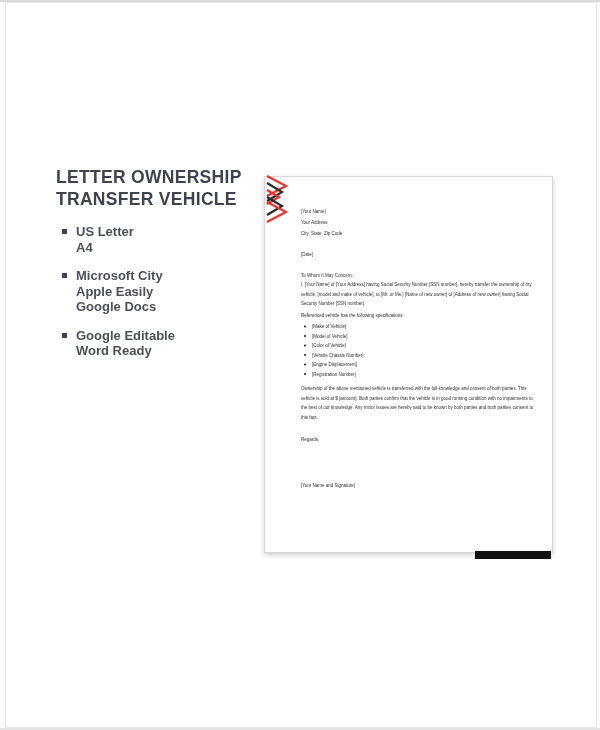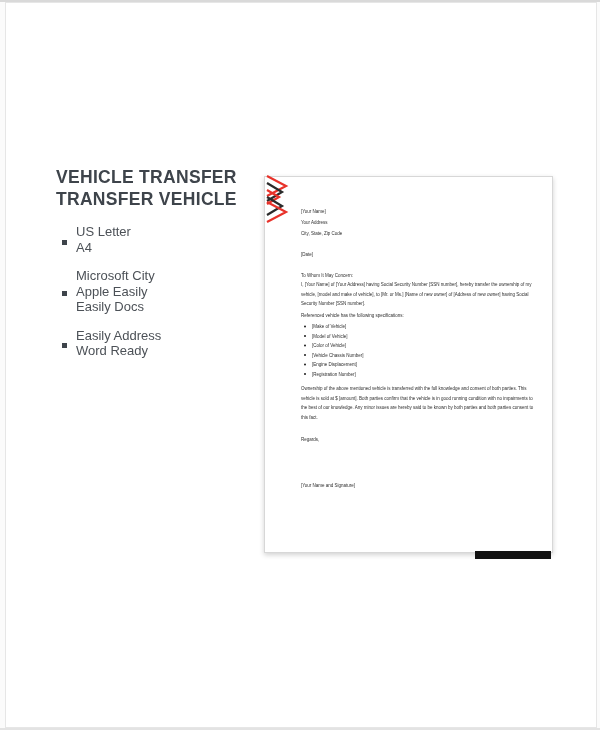--- a/index.html
+++ b/index.html
@@ -9,21 +9,21 @@
   .edge-top { position:absolute; top:0; left:0; right:0; height:2px; background:#d9d9d9; }
   .edge-bottom { position:absolute; bottom:0; left:0; right:0; height:2px; background:#e3e3e3; }
   .card { position:absolute; left:5px; top:2px; width:592px; height:726px;
           background:#ffffff; border:1px solid #e6e6e6; }
 
   
   .left-panel { position:absolute; left:50px; top:163px; width:205px; }
   .page-title { font-size:17.5px; line-height:22px; font-weight:700;
                 color:#3e444b; letter-spacing:0.3px; }
   .features { margin-top:14px; list-style:none; }
-  .feature-item { display:flex; align-items:center; margin-bottom:13px; }
+  .feature-item { display:flex; align-items:flex-start; margin-bottom:13px;font-weight:bold; }
   .sq { flex:0 0 auto; width:5px; height:5px; background:#3e444b; margin:5px 9px 0 6px; }
   .feature-lines { font-size:13px; line-height:15.5px; color:#4c5157; }
 
   
   .page { position:absolute; left:258px; top:173px; width:289px; height:377px;
           background:#ffffff; border:1px solid #d7d7d7;
           box-shadow:0 2px 5px rgba(0,0,0,0.18); }
   .logo { position:absolute; left:1px; top:-2px; }
   .accent-bar { position:absolute; right:1px; bottom:-7px; width:76px; height:8px;
                 background:#121212; }
@@ -46,43 +46,43 @@
 </style>
 </head>
 <body>
 
 <div class="canvas">
   <div class="edge-top"></div>
   <div class="card">
 
     <div class="left-panel">
       <h1 class="page-title">
-        <span>VEHICLE TRANSFER</span><br>
+        <span>LETTER OWNERSHIP</span><br>
         <span>TRANSFER VEHICLE</span>
       </h1>
       <ul class="features">
         <li class="feature-item">
           <span class="sq"></span>
           <span class="feature-lines">
             <span>US Letter</span><br>
             <span>A4</span>
           </span>
         </li>
         <li class="feature-item">
           <span class="sq"></span>
           <span class="feature-lines">
             <span>Microsoft City</span><br>
             <span>Apple Easily</span><br>
-            <span>Easily Docs</span>
+            <span>Google Docs</span>
           </span>
         </li>
         <li class="feature-item">
           <span class="sq"></span>
           <span class="feature-lines">
-            <span>Easily Address</span><br>
+            <span>Google Editable</span><br>
             <span>Word Ready</span>
           </span>
         </li>
       </ul>
     </div>
 
     <div class="page">
       <svg class="logo" width="23" height="49" viewBox="0 0 23 49">
         <polyline points="1,1 20,11 1,21" fill="none" stroke="#e8322a" stroke-width="2.2"></polyline>
         <polyline points="1,8 16,17 1,26" fill="none" stroke="#2b2b2b" stroke-width="2.2"></polyline>

